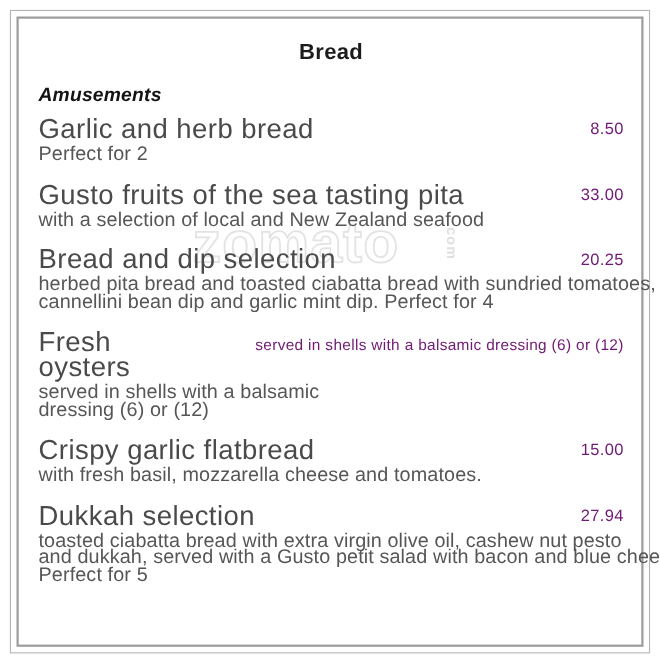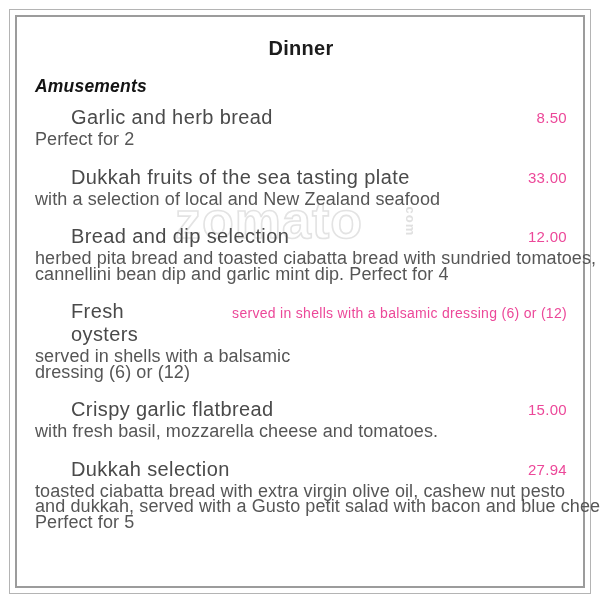--- a/index.html
+++ b/index.html
@@ -69,39 +69,38 @@
     display: flex;
     justify-content: space-between;
     align-items: flex-start;
     margin-bottom: 18px;
   }
   .item-left {
     flex: 1 1 0;
     min-width: 0;
   }
   .item-name {
-    font-size: 20px;
+    font-size: 25px;
     line-height: 23px;
     color: #4a4a4a;
     letter-spacing: 0.4px;
-    margin-left: 36px;
   }
   .item-desc {
     font-size: 18px;
     line-height: 15.5px;
     color: #565656;
     letter-spacing: 0.1px;
     white-space: pre;
     margin-top: 3px;
   }
   .item-price {
     flex: 0 0 auto;
     font-size: 15px;
     line-height: 18px;
-    color: #ec4899;
+    color: #701a75;
     letter-spacing: 0.3px;
     text-align: right;
     white-space: nowrap;
     padding-top: 3px;
   }
   .item--wide-price .item-name {
     max-width: 110px;
   }
   .item--wide-price .item-price {
     font-size: 14px;
@@ -118,49 +117,49 @@
 
   <div class="watermark">
     <svg width="250" height="58" viewBox="0 0 250 58">
       <text x="0" y="46" font-family="Liberation Sans, sans-serif" font-size="52" font-weight="bold" fill="#ffffff" stroke="#e3e3e3" stroke-width="1.6" letter-spacing="1">zomato</text>
       <text font-family="Liberation Sans, sans-serif" font-size="13" font-weight="bold" fill="#e0e0e0" transform="translate(231,10) rotate(90)" letter-spacing="1">.com</text>
     </svg>
   </div>
 
   <div class="content">
 
-    <div class="menu-title">Dinner</div>
+    <div class="menu-title">Bread</div>
 
     <div class="section-heading">Amusements</div>
 
     <div class="items">
 
       <div class="item">
         <div class="item-left">
           <div class="item-name">Garlic and herb bread</div>
           <div class="item-desc">Perfect for 2</div>
         </div>
         <div class="item-price">8.50</div>
       </div>
 
       <div class="item">
         <div class="item-left">
-          <div class="item-name">Dukkah fruits of the sea tasting plate</div>
+          <div class="item-name">Gusto fruits of the sea tasting pita</div>
           <div class="item-desc">with a selection of local and New Zealand seafood</div>
         </div>
         <div class="item-price">33.00</div>
       </div>
 
       <div class="item">
         <div class="item-left">
           <div class="item-name">Bread and dip selection</div>
           <div class="item-desc">herbed pita bread and toasted ciabatta bread with sundried tomatoes,
 cannellini bean dip and garlic mint dip. Perfect for 4</div>
         </div>
-        <div class="item-price">12.00</div>
+        <div class="item-price">20.25</div>
       </div>
 
       <div class="item item--wide-price">
         <div class="item-left">
           <div class="item-name">Fresh oysters</div>
           <div class="item-desc">served in shells with a balsamic
 dressing (6) or (12)</div>
         </div>
         <div class="item-price">served in shells with a balsamic dressing (6) or (12)</div>
       </div>

